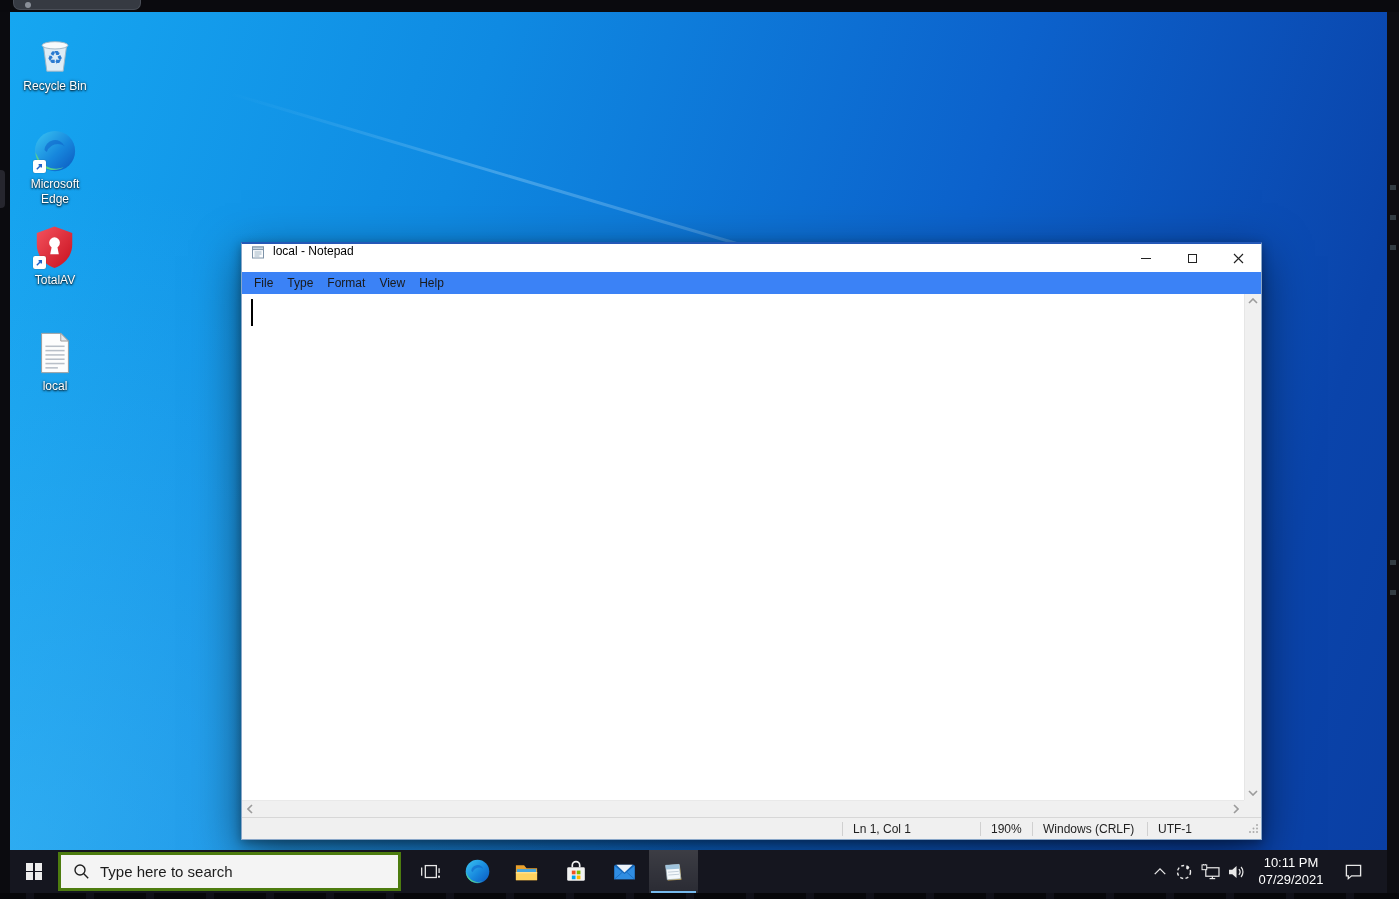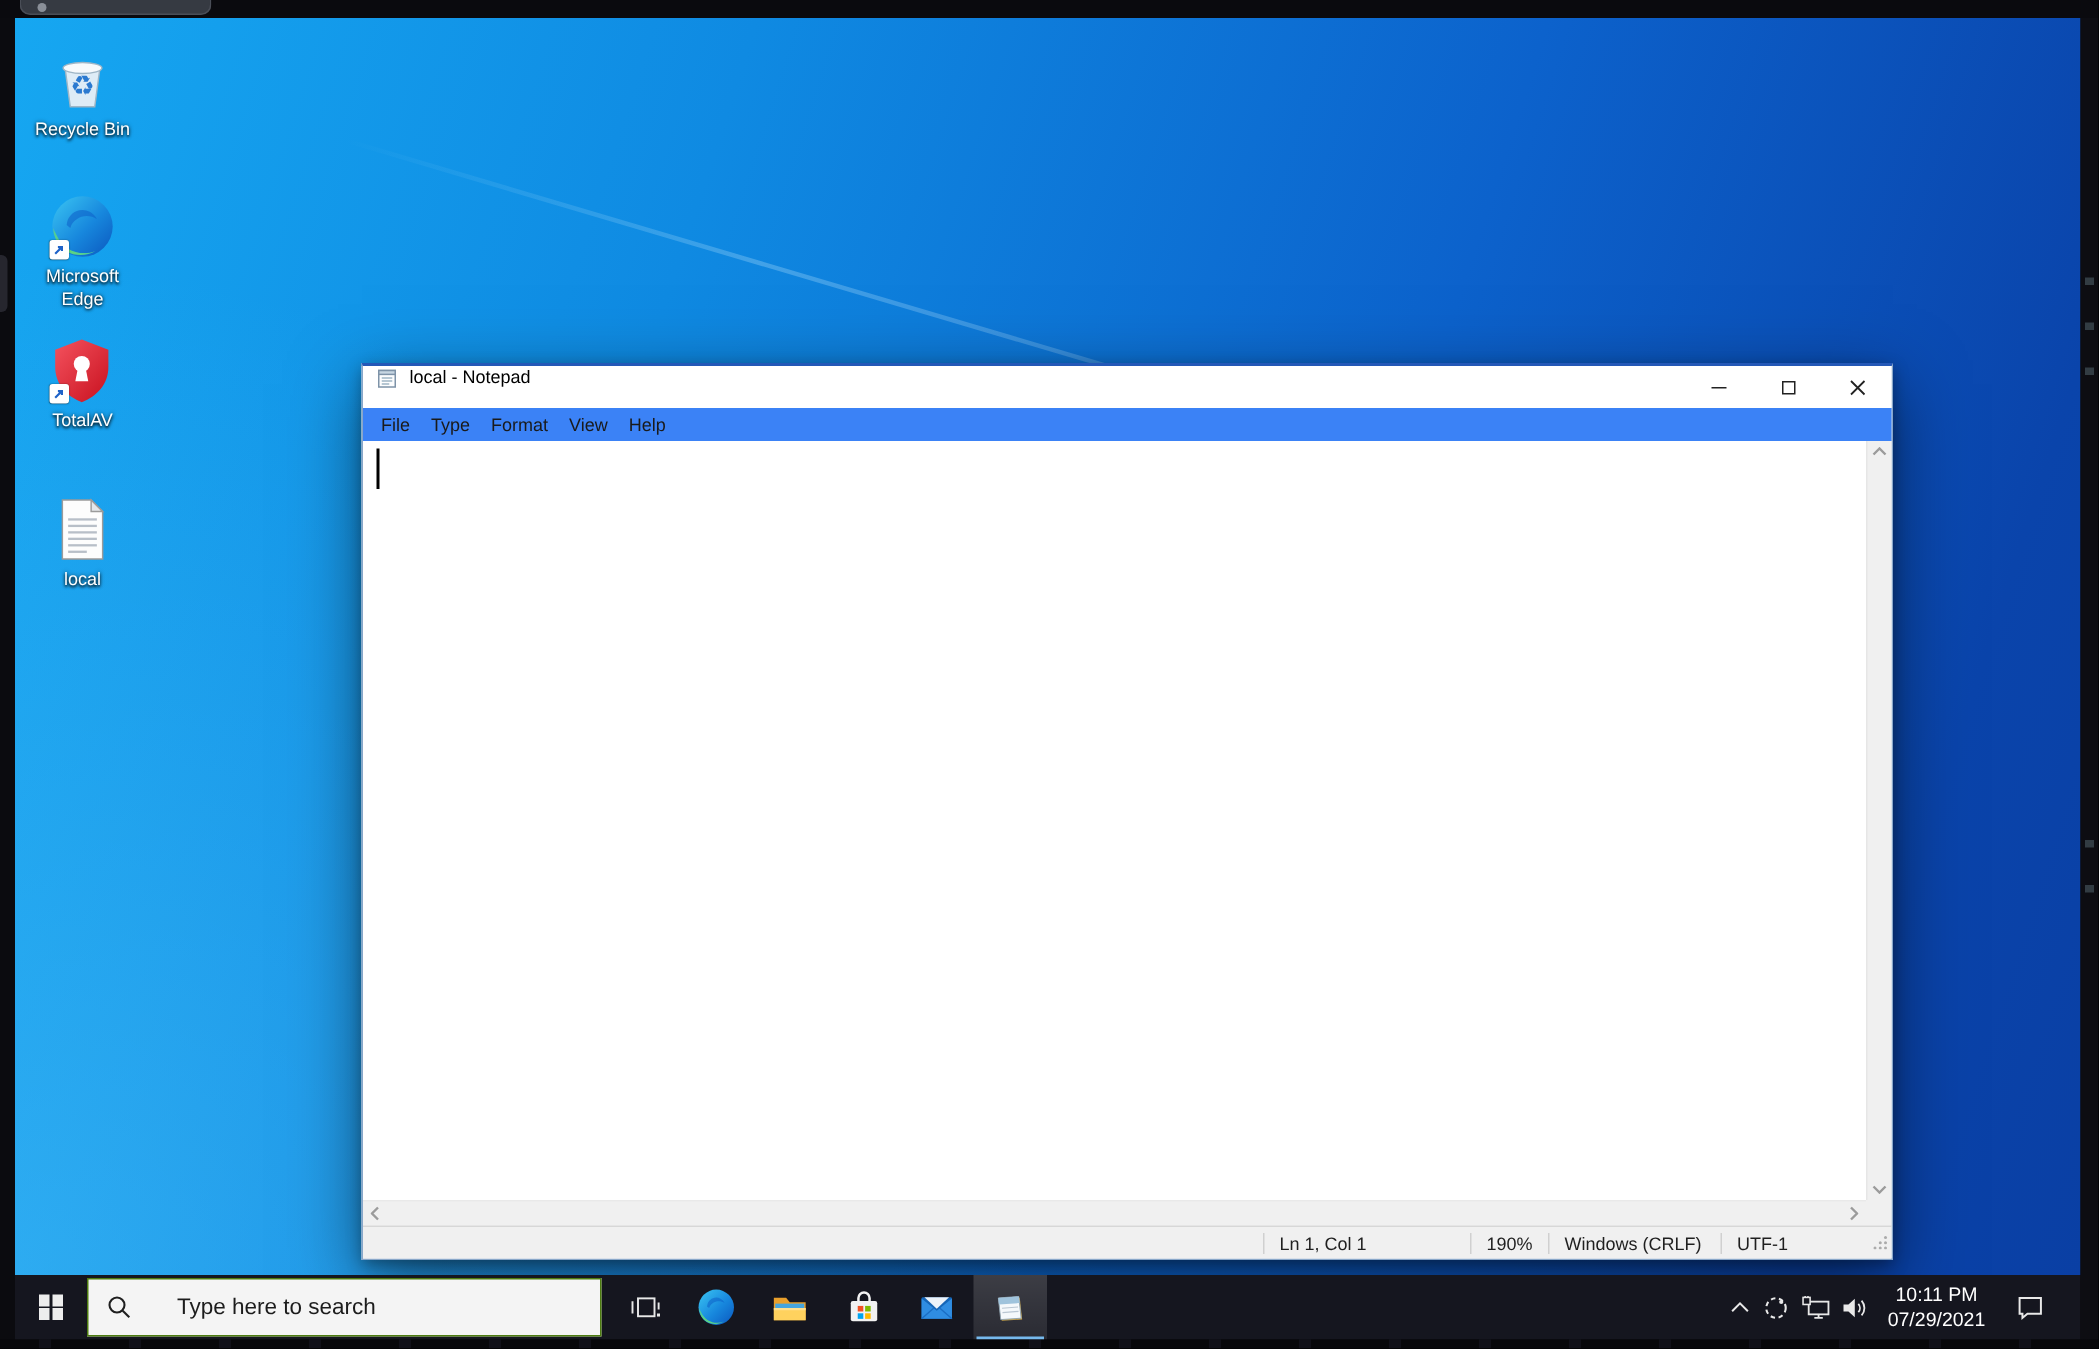--- a/index.html
+++ b/index.html
@@ -64,22 +64,22 @@
   .sb-seg{border-left:1px solid #d0d0d0;display:flex;align-items:center;padding-left:10px;}
   .sb-cursor{width:138px;} .sb-zoom{width:52px;} .sb-eol{width:115px;} .sb-enc{width:98px;}
   .sb-grip{width:16px;display:flex;align-items:flex-end;justify-content:flex-end;padding:0 2px 2px 0;}
 
   
   .taskbar{position:absolute;left:10px;top:850px;width:1377px;height:43px;background:#15161f;
     display:flex;align-items:stretch;z-index:30;}
   .tb-start{width:48px;display:flex;align-items:center;justify-content:center;}
   .win-logo{display:grid;grid-template-columns:7.5px 7.5px;grid-template-rows:7.5px 7.5px;gap:1.5px;}
   .win-logo div{background:#ededed;}
-  .tb-search{width:343px;margin:2px 0;background:#f4f4f4;border:1px solid #4d7c0f;
-    display:flex;align-items:center;gap:28px;padding-left:12px;}
+  .tb-search{width:343px;margin:2px 0;background:#f4f4f4;border:3px solid #4d7c0f;
+    display:flex;align-items:center;gap:8px;padding-left:12px;}
   .tb-search input{border:none;outline:none;background:transparent;font-size:15px;color:#1c1c1c;
     font-family:"Liberation Sans",sans-serif;width:250px;}
   .tb-search input::placeholder{color:#1c1c1c;opacity:1;}
   .tb-apps{display:flex;margin-left:3px;}
   .tb-app{width:49px;display:flex;align-items:center;justify-content:center;position:relative;}
   .tb-app.active{background:linear-gradient(rgba(255,255,255,.17),rgba(255,255,255,.09));}
   .tb-app.active::after{content:"";position:absolute;left:2px;right:2px;bottom:0;height:2px;background:#76b9ed;}
   .tb-tray{margin-left:auto;display:flex;align-items:center;padding-right:12px;}
   .tray-btn{height:100%;display:flex;align-items:center;justify-content:center;}
   .w22{width:22px;} .w26{width:26px;} .w28{width:28px;} .w44{width:44px;}

